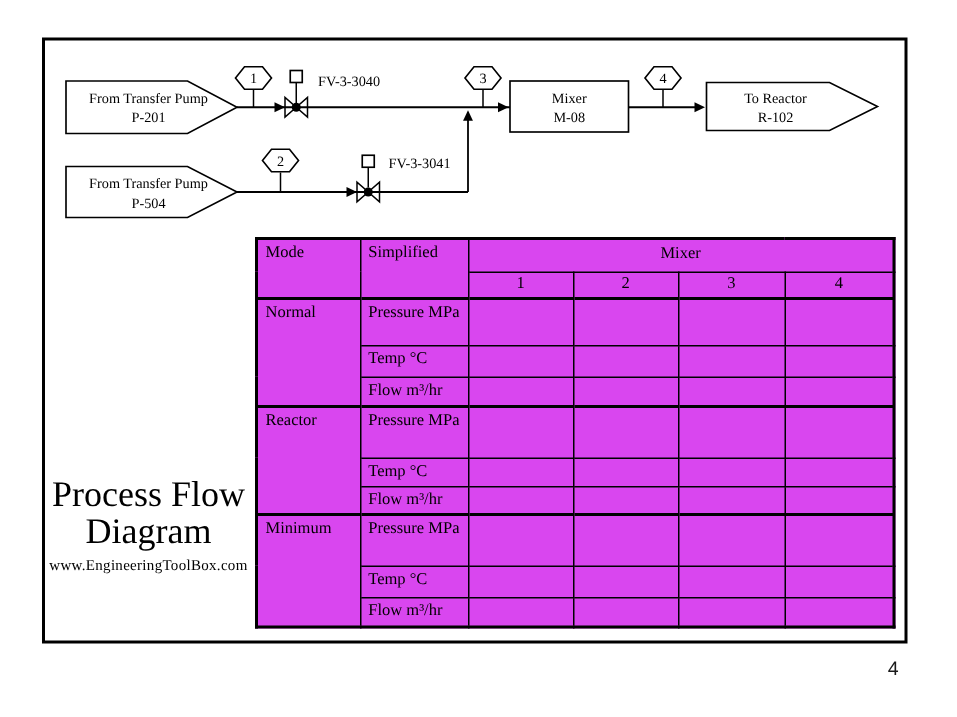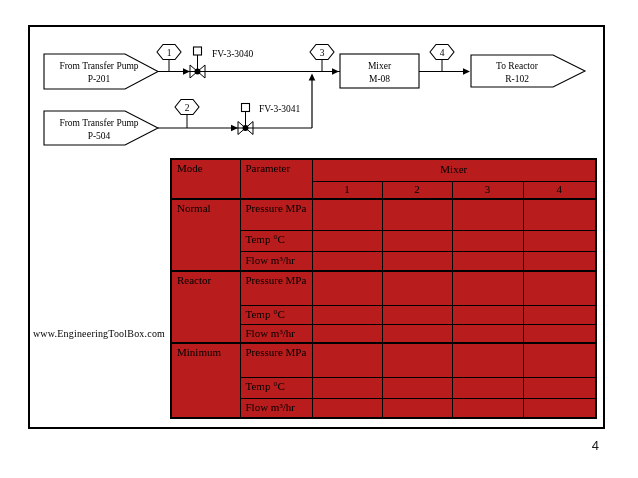--- a/index.html
+++ b/index.html
@@ -17,35 +17,35 @@
   .tag  { font-size:9.5px; }
   .hexnum { font-size:9.5px; }
   .shape { fill:#ffffff; stroke:#000; stroke-width:1.1; }
   .pline { stroke:#000; stroke-width:1.2; fill:none; }
   .thin  { stroke:#000; stroke-width:1; fill:none; }
   .ah    { fill:#000; stroke:none; }
   .ball  { fill:#000; stroke:none; }
 
   table.pfd-table {
     position:absolute; left:170px; top:158px; border-collapse:collapse;
-    table-layout:fixed; background:#b91c1c; border:2px solid #000;
+    table-layout:fixed; background:#d946ef; border:2px solid #000;
     font-size:11px; line-height:1.25;
   }
   table.pfd-table td {
     border:1px solid #000; vertical-align:top; padding:2px 5px;
     overflow:hidden; white-space:normal;
   }
   table.pfd-table tr.sec > td { border-top:2px solid #000; }
   table.pfd-table td.points-head { text-align:center; vertical-align:middle; }
   table.pfd-table td.num { text-align:center; vertical-align:middle; padding:1px 2px; }
 
   .caption { position:absolute; left:24px; top:312px; width:150px; text-align:center; }
   .caption .tagline { font-size:10px; }
   .caption .title   { font-size:24px; line-height:25px; margin-top:6px; }
-  .caption .site    { font-size:10px; margin-top:16px; letter-spacing:0.2px; }
+  .caption .site    { font-size:10px; margin-top:4px; letter-spacing:0.2px; }
 
   .footer-author {
     position:absolute; left:0; top:438px; width:100%; text-align:center;
     font-family:"Liberation Sans", sans-serif; font-size:13px; color:#1a1a1a;
   }
   .page-number {
     position:absolute; top:438px; right:39px;
     font-family:"Liberation Sans", sans-serif; font-size:13px; color:#1a1a1a;
   }
 </style>
@@ -141,21 +141,21 @@
       <col style="width:69px">
         <col style="width:72px">
         <col style="width:70px">
       <col style="width:70px">
         <col style="width:71px">
         <col style="width:73px">
     </colgroup>
     <tbody>
       <tr style="height:22px">
         <td rowspan="2">Mode</td>
-        <td rowspan="2">Parameter</td>
+        <td rowspan="2">Simplified</td>
         <td colspan="4" class="points-head">Mixer</td>
       </tr>
       <tr style="height:18px">
         <td class="num">1</td>
         <td class="num">2</td>
         <td class="num">3</td>
         <td class="num">4</td>
       </tr>
 
       <tr class="sec" style="height:31px">
@@ -223,18 +223,22 @@
         <td>Flow m³/hr</td>
         <td></td>
         <td></td>
         <td></td>
         <td></td>
       </tr>
     </tbody>
   </table>
 
   <div class="caption">
+    <div class="title">
+      <div>Process Flow</div>
+      <div>Diagram</div>
+    </div>
     <div class="site">www.EngineeringToolBox.com</div>
   </div>
 
   <div class="page-number">4</div>
 
 </div>
 
 </body></html>

